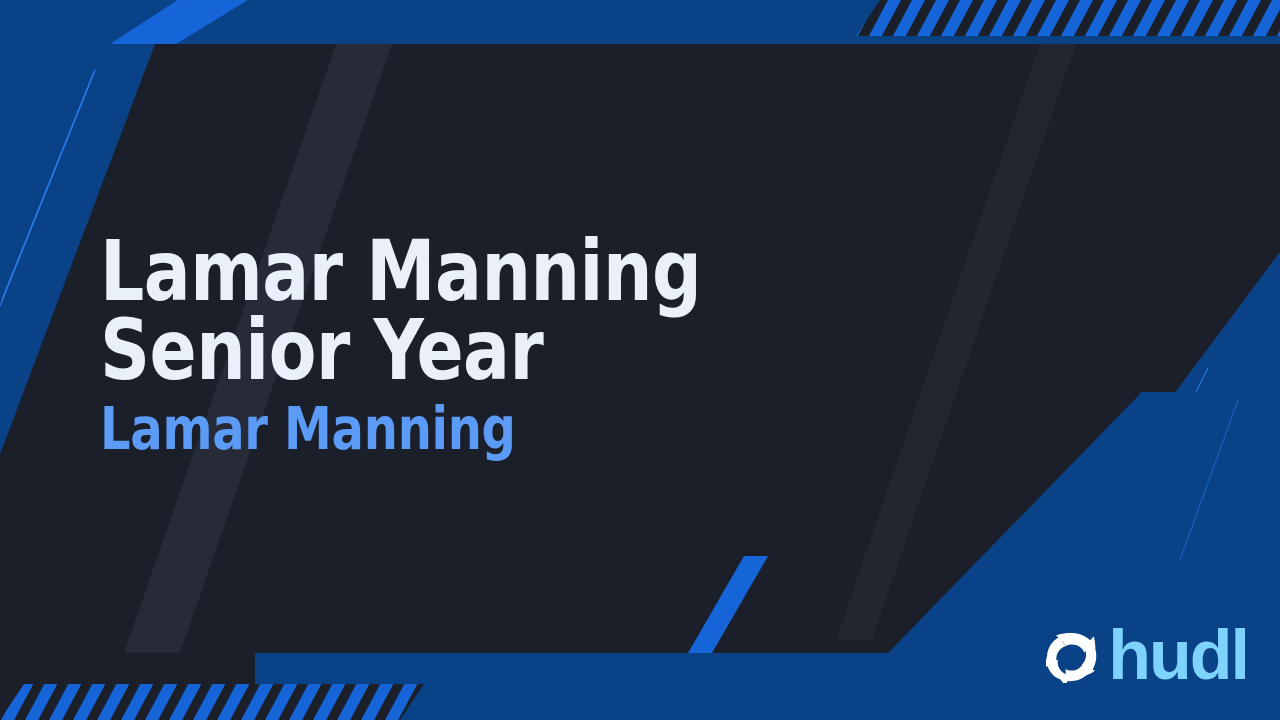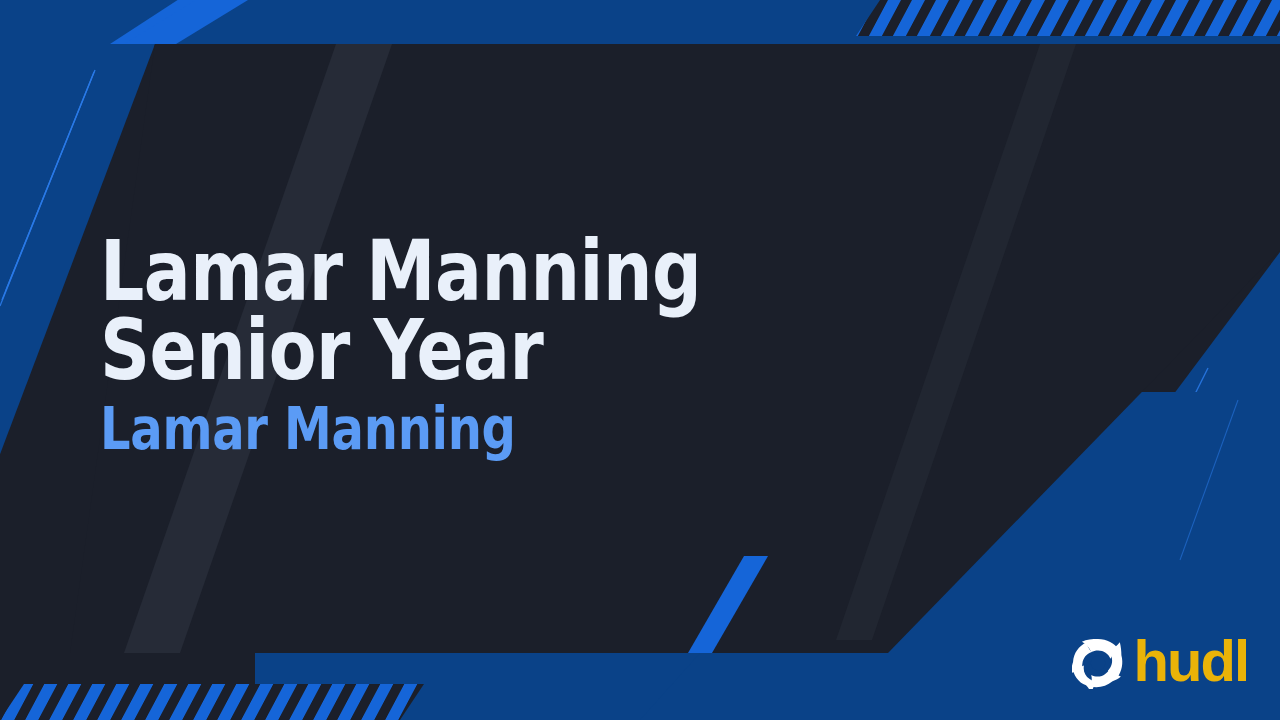--- a/index.html
+++ b/index.html
@@ -60,24 +60,24 @@
     bottom:28px;
     display:flex;
     align-items:center;
     gap:10px;
     z-index:50;
   }
   .logo-mark { width:52px; height:52px; display:block; }
   .logo-word {
     font-family:"Liberation Sans","DejaVu Sans", sans-serif;
     font-weight:700;
-    font-size:58px;
+    font-size:70px;
     line-height:1;
     letter-spacing:-2px;
-    color:#eab308;
+    color:#7dd3fc;
     transform:translateY(-2px);
   }
 </style>
 </head>
 <body>
 
 <div id="stage">
 
   <svg class="layer" viewBox="0 0 1280 720" preserveAspectRatio="none" aria-hidden="true">
     <defs>

